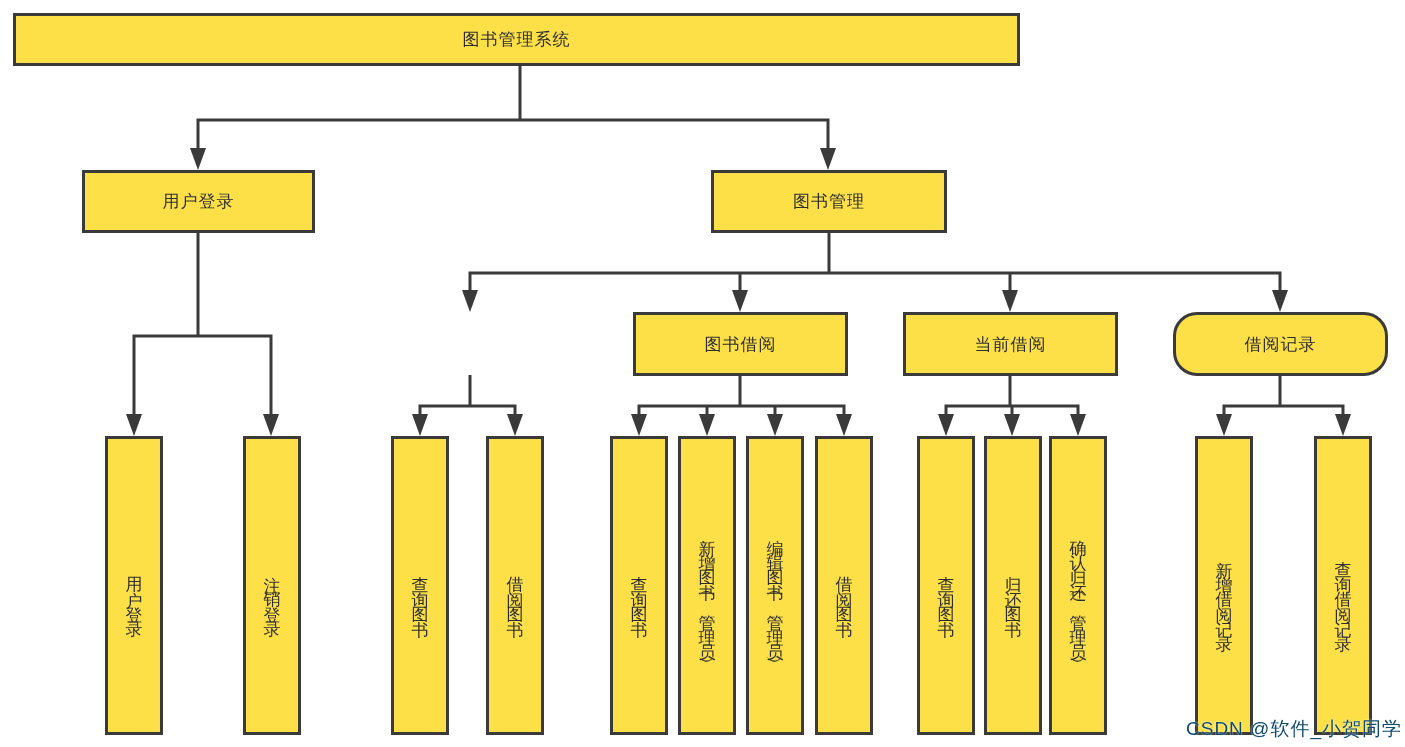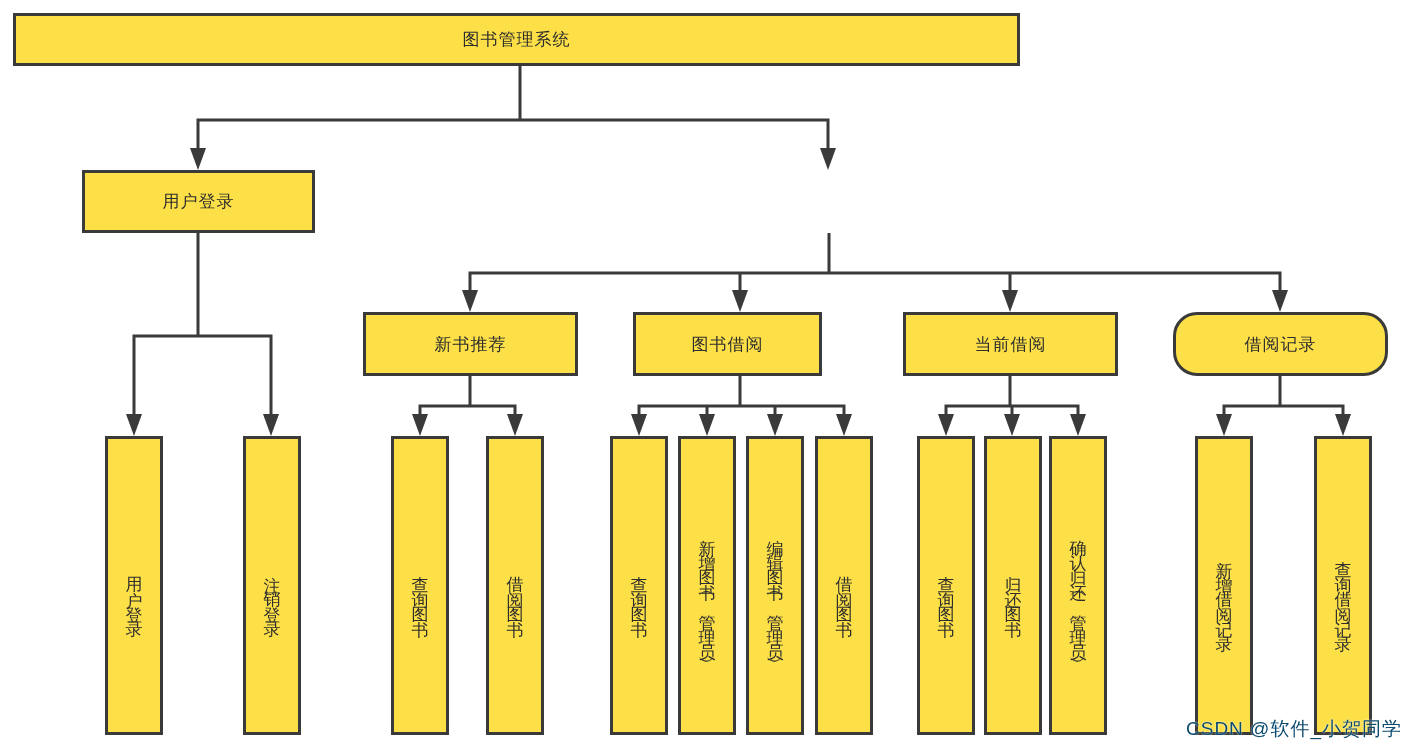--- a/index.html
+++ b/index.html
@@ -90,25 +90,25 @@
     <polygon fill="#3a3a3a" stroke="none" points="1335,414 1351,414 1343,436"></polygon>
   </svg>
 
   <div class="node hbox" style="left:13px; top:13px; width:1007px; height:53px;">
     <span>图书管理系统</span>
   </div>
 
   <div class="node hbox" style="left:82px; top:170px; width:233px; height:63px;">
     <span>用户登录</span>
   </div>
+  <div class="node hbox" style="left:711px; top:170px; width:236px; height:63px;">
+    <span>图书管理</span>
+  </div>
 
-  <div class="node hbox" style="left:363px; top:312px; width:215px; height:64px;">
-    <span>新书推荐</span>
-  </div>
-  <div class="node hbox" style="left:633px; top:312px; width:189px; height:64px;">
+  <div class="node hbox" style="left:633px; top:312px; width:215px; height:64px;">
     <span>图书借阅</span>
   </div>
   <div class="node hbox" style="left:903px; top:312px; width:215px; height:64px;">
     <span>当前借阅</span>
   </div>
   <div class="node hbox" style="left:1173px; top:312px; width:215px; height:64px;border-radius:24px;">
     <span>借阅记录</span>
   </div>
 
   <div class="node vbox" style="left:105px;">

